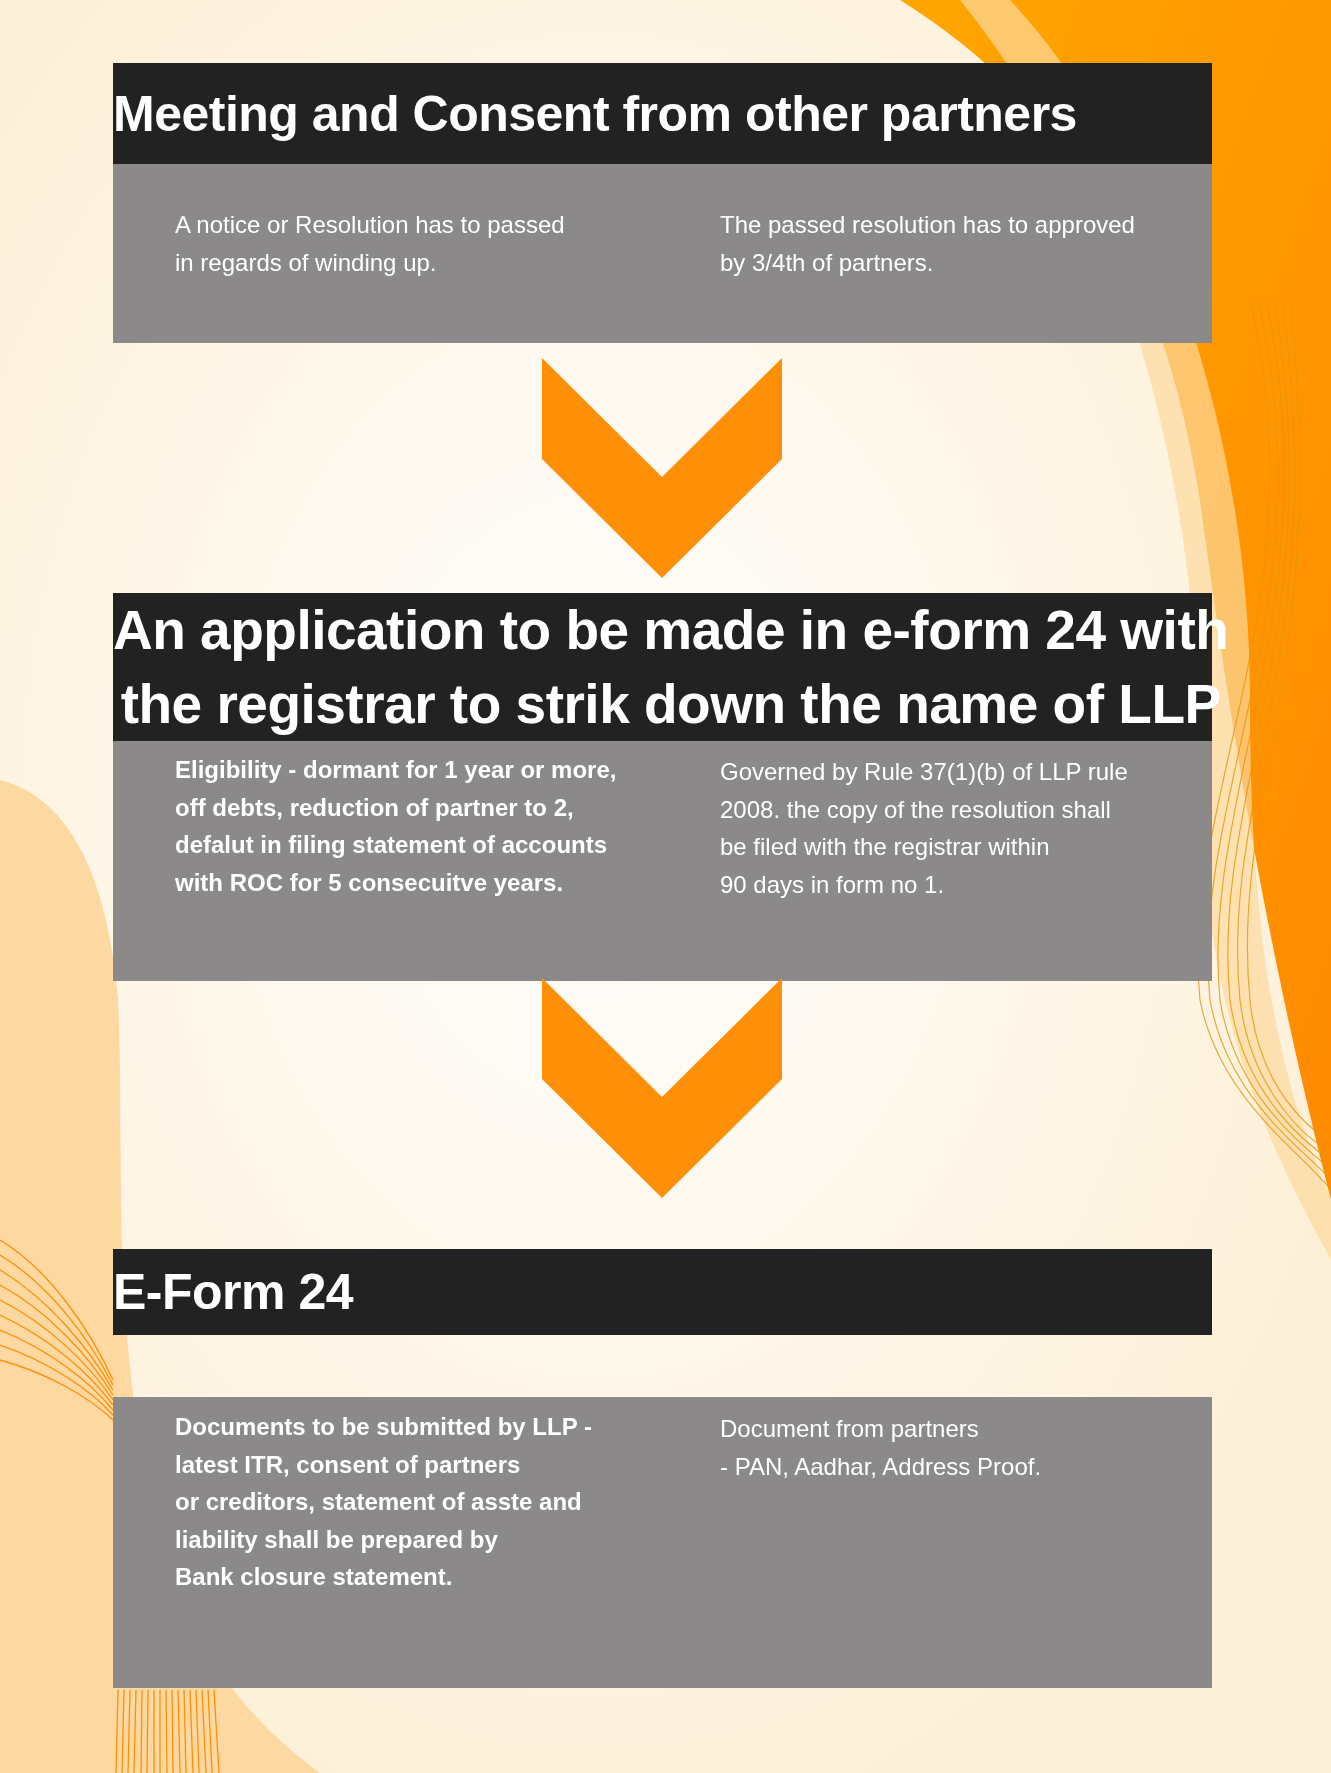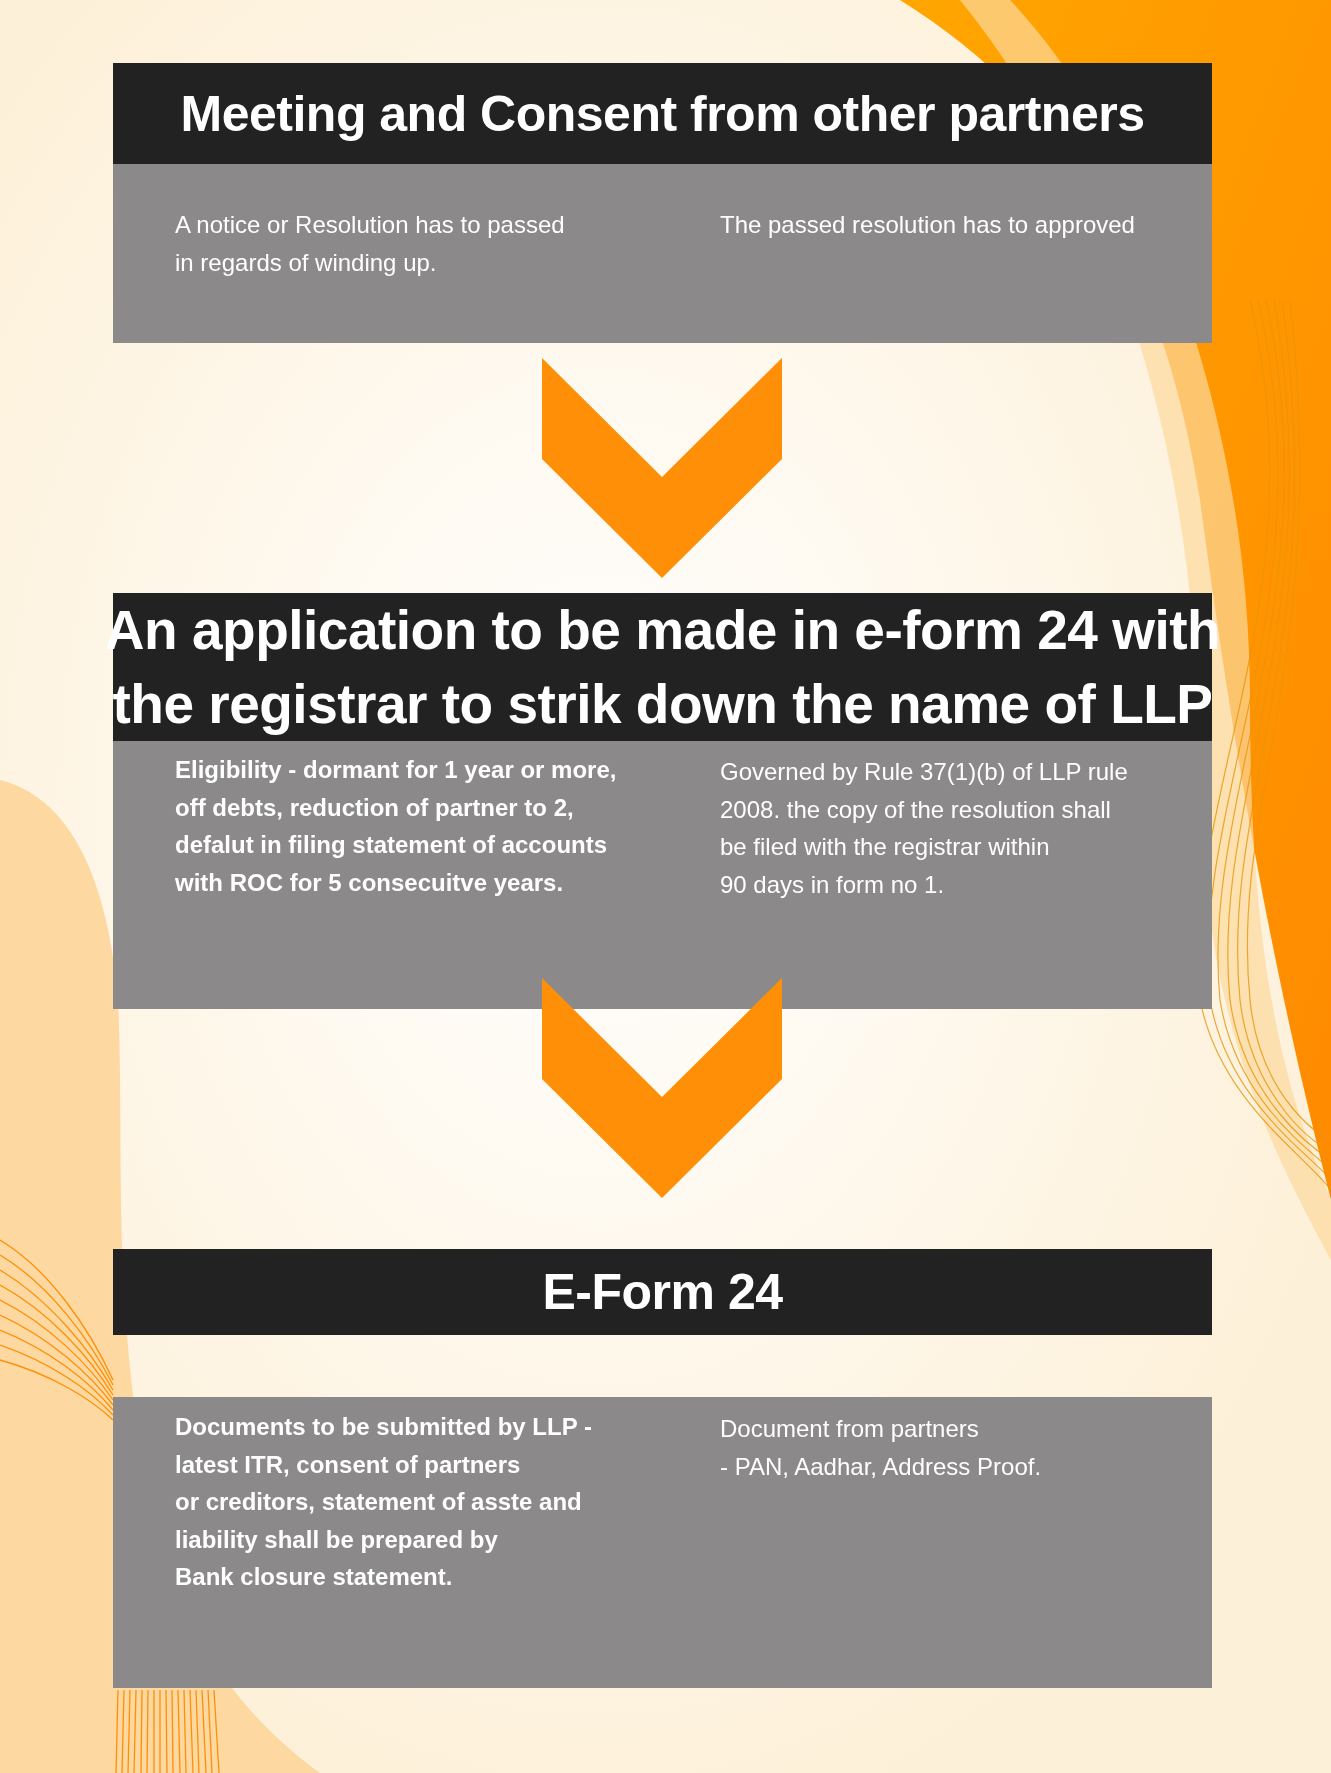--- a/index.html
+++ b/index.html
@@ -5,21 +5,21 @@
   html, body { margin: 0; padding: 0; }
   body {
     width: 1331px; height: 1773px; position: relative; overflow: hidden;
     background: #fdf1dc;
     font-family: "Liberation Sans", "DejaVu Sans", sans-serif;
   }
   .bg { position: absolute; inset: 0; z-index: 0; }
   .dark {
     position: absolute; left: 113px; width: 1099px;
     background: #222222; color: #ffffff;
-    display: flex; align-items: center; justify-content: center;
+    display: flex; align-items: center; justify-content: flex-start;
     text-align: center; z-index: 2;
   }
   .dark .title { font-weight: bold; letter-spacing: -0.5px; }
   .gray {
     position: absolute; left: 113px; width: 1099px;
     background: #8b898a; color: #ffffff; z-index: 2;
   }
   .col { position: absolute; font-size: 24px; line-height: 37.5px; }
   .col.left { left: 62px; }
   .col.right { left: 607px; }
@@ -90,34 +90,35 @@
 <div class="dark" style="top:63px;height:101px;">
   <span class="title" style="font-size:50px;">Meeting and Consent from other partners</span>
 </div>
 <div class="gray" style="top:164px;height:179px;">
   <div class="col left" style="top:42px;">
     <span class="line">A notice or Resolution has to passed</span>
     <span class="line">in regards of winding up.</span>
   </div>
   <div class="col right" style="top:42px;">
     <span class="line">The passed resolution has to approved</span>
+    <span class="line">by 3/4th of partners.</span>
   </div>
 </div>
 
 <svg class="chev" style="left:542px;top:358px;" width="240" height="221" viewBox="0 0 240 221">
   <polygon points="0,0 120,119 240,0 240,101 120,220 0,101" fill="#ff8f06"></polygon>
 </svg>
 
 <div class="dark" style="top:593px;height:148px;">
   <div class="title" style="font-size:55px;line-height:74px;">
     <span class="line">An application to be made in e-form 24 with</span>
     <span class="line">the registrar to strik down the name of LLP</span>
   </div>
 </div>
-<div class="gray" style="top:741px;height:268px;">
+<div class="gray" style="top:741px;height:240px;">
   <div class="col left bold" style="top:10px;">
     <span class="line">Eligibility - dormant for 1 year or more,</span>
     <span class="line">off debts, reduction of partner to 2,</span>
     <span class="line">defalut in filing statement of accounts</span>
     <span class="line">with ROC for 5 consecuitve years.</span>
   </div>
   <div class="col right" style="top:12px;">
     <span class="line">Governed by Rule 37(1)(b) of LLP rule</span>
     <span class="line">2008. the copy of the resolution shall</span>
     <span class="line">be filed with the registrar within</span>

